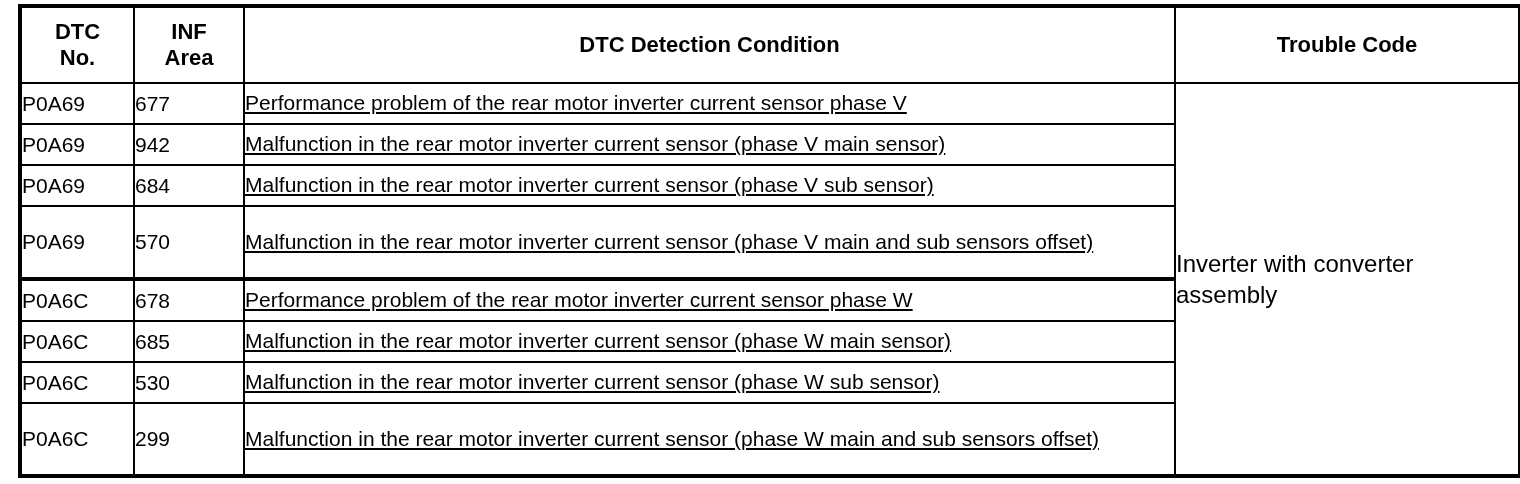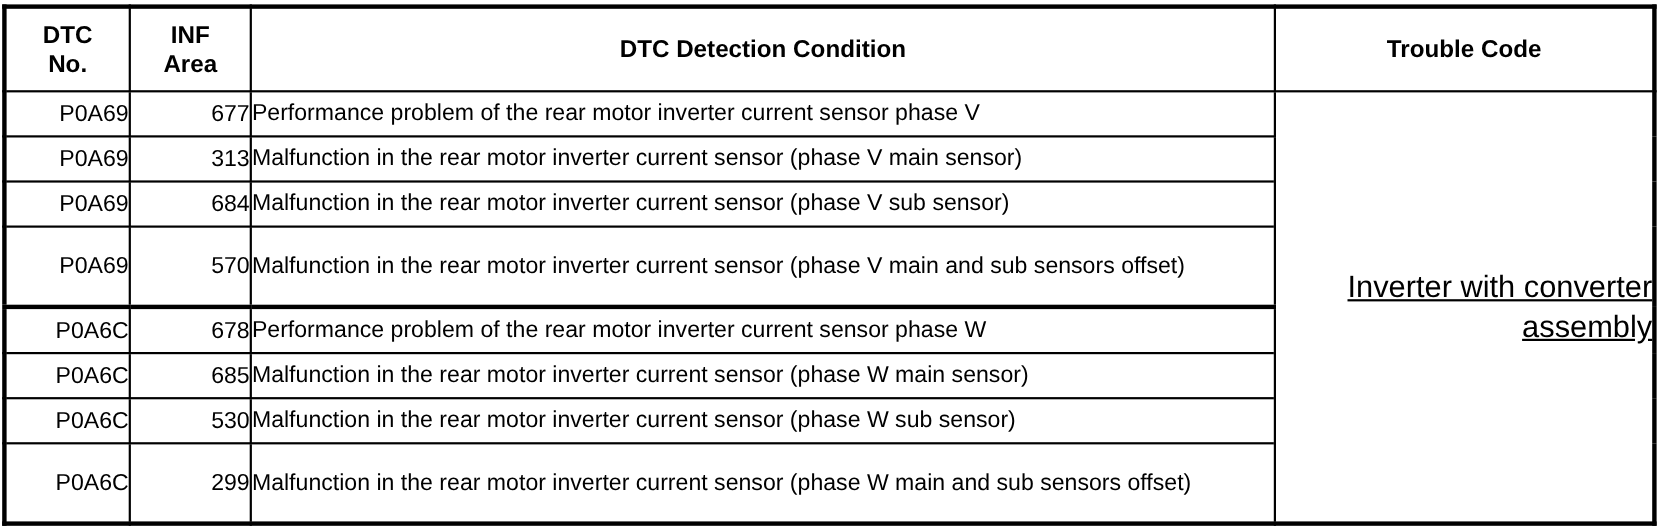--- a/index.html
+++ b/index.html
@@ -10,21 +10,21 @@
   body {
     width: 1520px;
     height: 484px;
     font-family: "Liberation Sans", sans-serif;
     color: #000000;
     overflow: hidden;
   }
 
   .table-wrap {
     position: absolute;
-    left: 2px;
+    left: 18px;
     top: 4px;
     width: 1460px;
     height: 474px;
     box-sizing: border-box;
   }
 
   table.dtc-table {
     width: 100%;
     height: 100%;
     border-collapse: collapse;
@@ -52,40 +52,40 @@
   }
 
   
   col.c-dtc   { width: 114px; }
   col.c-inf   { width: 110px; }
   col.c-cond  { width: 931px; }
   col.c-area  { width: 345px; }
 
   td.cell-dtc,
   td.cell-inf {
-    text-align: right;
+    text-align: left;
     font-size: 21px;
     line-height: 1.2;
   }
 
   td.cell-cond {
     text-align: left;
     font-size: 21px;
     line-height: 1.28;
     padding: 3px 8px 3px 6px;
+    text-decoration: underline;
   }
 
   td.cell-area {
-    text-align: right;
-    font-size: 28px;
+    text-align: left;
+    font-size: 24px;
     line-height: 1.3;
     padding: 0 10px 0 9px;
     vertical-align: middle;
     border-left: 2px solid #000000;
-    text-decoration: underline;
   }
 
   tr.row-single td { height: 39px; }
   tr.row-double td { height: 70px; }
 
   
   tr.group-end td { border-bottom: 4px solid #000000; }
 
   
   tr.last-row td { border-bottom: none; }
@@ -117,21 +117,21 @@
     </thead>
     <tbody>
       <tr class="row-single">
         <td class="cell-dtc">P0A69</td>
         <td class="cell-inf">677</td>
         <td class="cell-cond">Performance problem of the rear motor inverter current sensor phase V</td>
         <td class="cell-area" rowspan="8">Inverter with converter assembly</td>
       </tr>
       <tr class="row-single">
         <td class="cell-dtc">P0A69</td>
-        <td class="cell-inf">313</td>
+        <td class="cell-inf">942</td>
         <td class="cell-cond">Malfunction in the rear motor inverter current sensor (phase V main sensor)</td>
       </tr>
       <tr class="row-single">
         <td class="cell-dtc">P0A69</td>
         <td class="cell-inf">684</td>
         <td class="cell-cond">Malfunction in the rear motor inverter current sensor (phase V sub sensor)</td>
       </tr>
       <tr class="row-double group-end">
         <td class="cell-dtc">P0A69</td>
         <td class="cell-inf">570</td>

